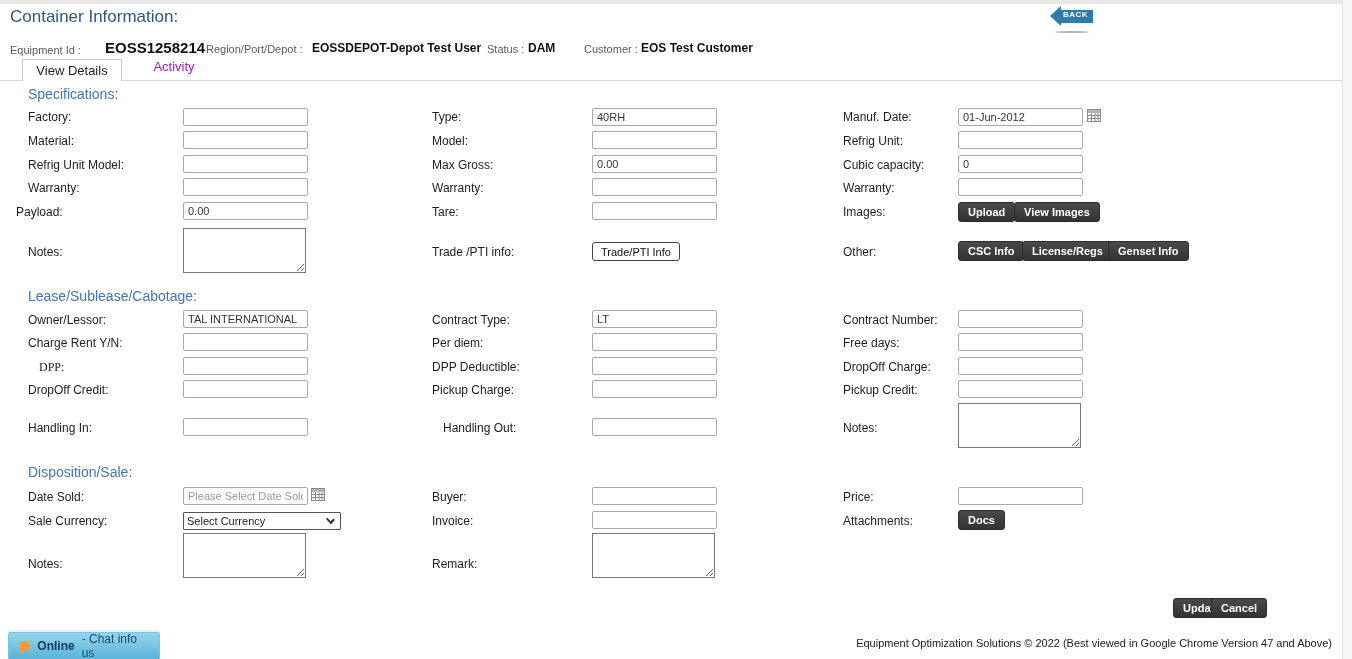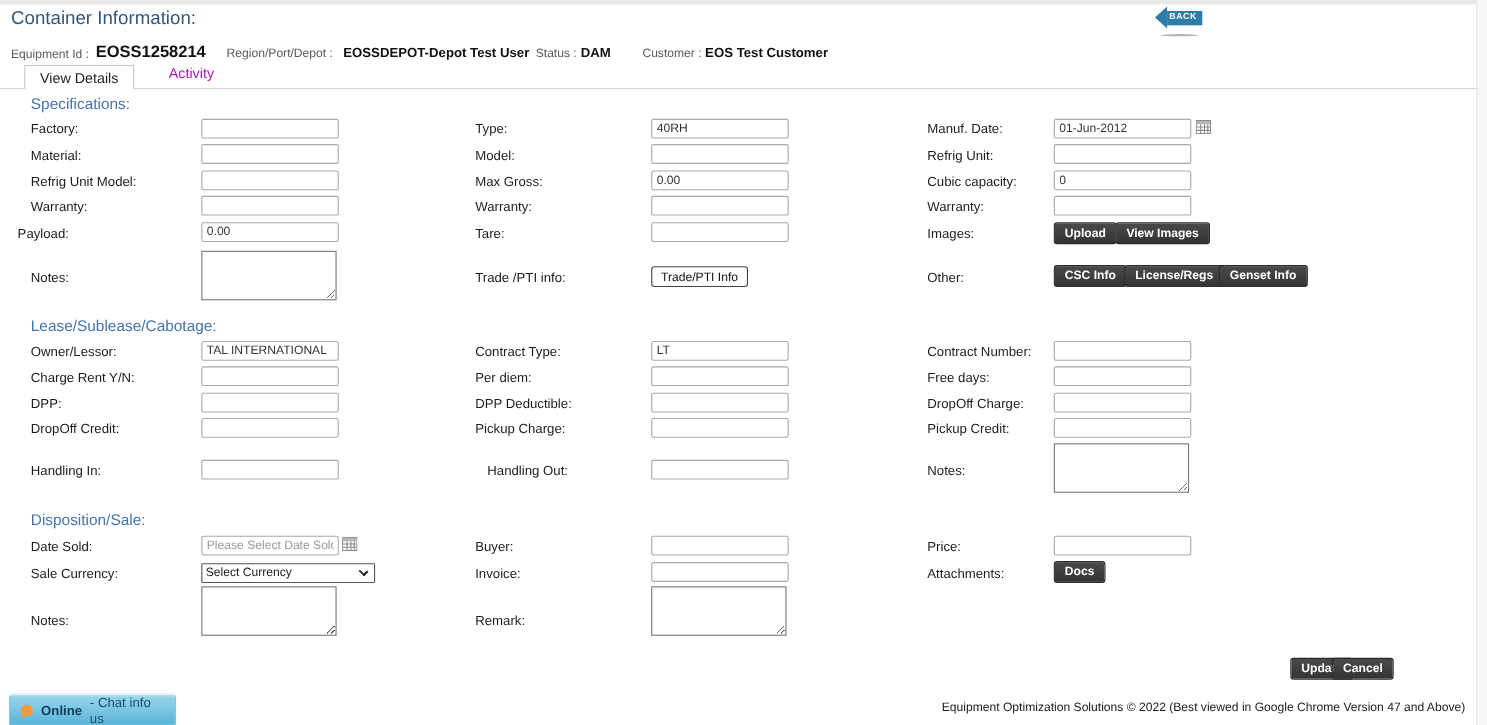--- a/index.html
+++ b/index.html
@@ -58,21 +58,21 @@
 
   <div class="page-title">Container Information:</div>
 
   <div class="back-btn">
     <span class="back-head"></span>
     <span class="back-label">BACK</span>
   </div>
   <div class="back-shadow"></div>
 
   <span class="ib-label" style="left:10px;top:44px;">Equipment Id :</span>
-  <span class="ib-value" style="left:87px;top:39px;font-size:15px;">EOSS1258214</span>
+  <span class="ib-value" style="left:105px;top:39px;font-size:15px;">EOSS1258214</span>
   <span class="ib-label" style="left:206px;top:43px;">Region/Port/Depot :</span>
   <span class="ib-value" style="left:312px;top:41px;font-size:12px;text-align:center;">EOSSDEPOT-Depot Test User</span>
   <span class="ib-label" style="left:487px;top:43px;">Status :</span>
   <span class="ib-value" style="left:528px;top:41px;font-size:12px;">DAM</span>
   <span class="ib-label" style="left:584px;top:43px;">Customer :</span>
   <span class="ib-value" style="left:641px;top:41px;font-size:12px;">EOS Test Customer</span>
 
   <div class="tab-line"></div>
   <div class="tab-active">View Details</div>
   <div class="tab-inactive">Activity</div>
@@ -138,21 +138,21 @@
   <span class="lbl" style="left:843px;top:313px;">Contract Number:</span>
   <input class="inp" style="left: 958px; top: 310px;" value="">
 
   <span class="lbl" style="left:28px;top:336px;">Charge Rent Y/N:</span>
   <input class="inp" style="left: 183px; top: 333px;" value="">
   <span class="lbl" style="left:432px;top:336px;">Per diem:</span>
   <input class="inp" style="left: 592px; top: 333px;" value="">
   <span class="lbl" style="left:843px;top:336px;">Free days:</span>
   <input class="inp" style="left: 958px; top: 333px;" value="">
 
-  <span class="lbl" style="left:28px;top:360px;">DPP:</span>
+  <span class="lbl" style="left:39px;top:360px;font-family:Liberation Serif, serif;">DPP:</span>
   <input class="inp" style="left: 183px; top: 357px;" value="">
   <span class="lbl" style="left:432px;top:360px;">DPP Deductible:</span>
   <input class="inp" style="left: 592px; top: 357px;" value="">
   <span class="lbl" style="left:843px;top:360px;">DropOff Charge:</span>
   <input class="inp" style="left: 958px; top: 357px;" value="">
 
   <span class="lbl" style="left:28px;top:383px;">DropOff Credit:</span>
   <input class="inp" style="left: 183px; top: 380px;" value="">
   <span class="lbl" style="left:432px;top:383px;">Pickup Charge:</span>
   <input class="inp" style="left: 592px; top: 380px;" value="">

